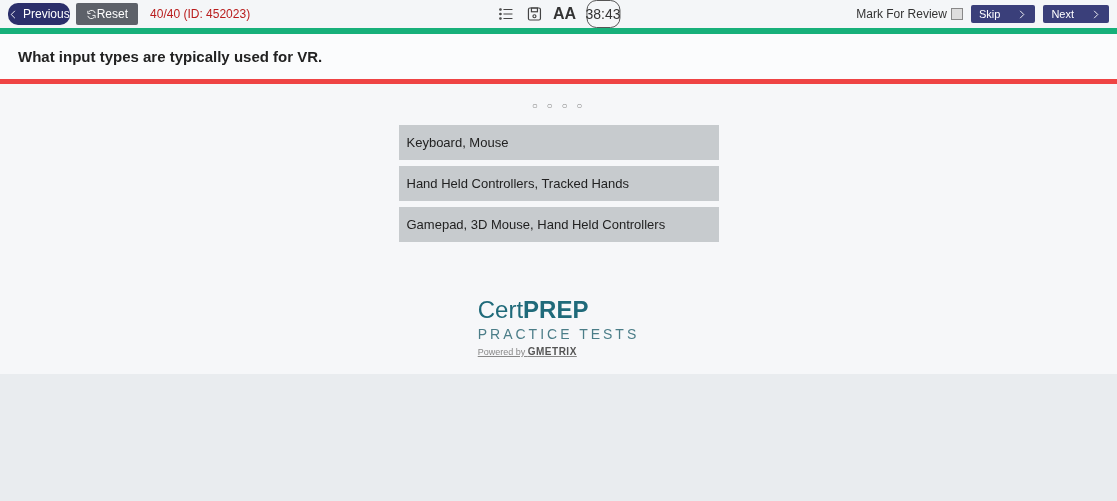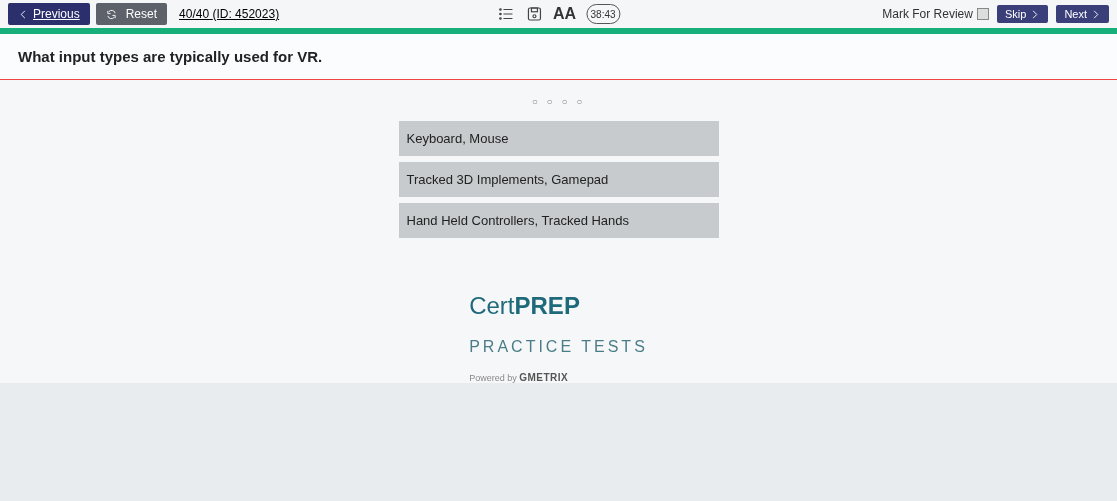--- a/index.html
+++ b/index.html
@@ -11,92 +11,91 @@
       padding: 0 8px;
       background: #f4f6f8;
       font-size: 12px;
       color: #333;
       gap: 6px;
     }
     .btn-dark {
       background: #2b2f6b;
       color: #fff;
       border: none;
-      padding: 4px 10px;
+      padding: 4px 0;
       font-size: 12px;
       cursor: pointer;
       display: inline-flex;
       align-items: center;
       gap: 4px;
-      border-radius: 2px;
-      text-decoration: underline;
+      border-radius: 10px;
     }
     .btn-gray {
       background: #5d6169;
       color: #fff;
       border: none;
       padding: 4px 10px;
       font-size: 12px;
       cursor: pointer;
       display: inline-flex;
       align-items: center;
-      gap: 9px;
+      gap: 0;
       border-radius: 2px;
     }
     .btn-small-dark {
       background: #3a3f7a;
       color: #fff;
       border: none;
       padding: 3px 8px;
       font-size: 11px;
       cursor: pointer;
       border-radius: 2px;
       display: inline-flex;
       align-items: center;
-      gap: 3px;
-    }
-    .progress-text { margin-left: 6px; color: #000000; text-decoration: underline; }
+      gap: 16px;
+    }
+    .progress-text { margin-left: 6px; color: #b91c1c; }
     .topbar-center {
       position: absolute;
       left: 50%;
       transform: translateX(-50%);
       display: flex;
       align-items: center;
       gap: 10px;
     }
     .timer-circle {
       border: 1.5px solid #555;
       border-radius: 50%;
       width: 34px;
-      height: 20px;
+      height: 28px;
       display: inline-flex;
       align-items: center;
       justify-content: center;
-      font-size: 10px;
+      font-size: 14px;
       padding: 0 4px;
       border-radius: 10px;
     }
     .aa { font-weight: bold; font-size: 16px; cursor: pointer; }
     .topbar-right {
       margin-left: auto;
       display: flex;
       align-items: center;
       gap: 8px;
     }
     .review-label { font-size: 12px; color: #333; display:inline-flex; align-items:center; gap:4px; cursor:pointer;}
     .review-box { width:12px; height:12px; border:1px solid #888; background:#ddd; display:inline-block;}
     .green-bar {
       height: 6px;
       background: #17b07a;
       width: 100%;
     }
     .question-area {
       background: #fbfcfd;
       padding: 14px 18px 0 18px;
-      border-bottom: 1px solid #ef4444;
+      border-bottom: 5px solid #ef4444;
     }
     .question-text {
       font-size: 15px;
       font-weight: bold;
       color: #222;
       padding-bottom: 14px;
     }
     .answers-wrap {
       display: flex;
       flex-direction: column;
@@ -121,22 +120,22 @@
       padding: 10px 8px;
       cursor: pointer;
       border: none;
     }
     .brand-block {
       text-align: left;
       margin-top: 48px;
     }
     .brand-main { font-size: 24px; color: #1f6a7a; font-weight: 400; }
     .brand-main strong { font-weight: 800; }
-    .brand-sub { font-size: 16px; letter-spacing: 3px; color: #4b7d88; margin-top: 18px; }
-    .brand-powered { font-size: 9px; color: #888; margin-top: 16px; }
+    .brand-sub { font-size: 14px; letter-spacing: 3px; color: #4b7d88; margin-top: 2px; }
+    .brand-powered { font-size: 9px; color: #888; margin-top: 4px; text-decoration: underline; }
     .brand-powered b { color: #555; font-size: 10px; letter-spacing: 0.5px;}
     .icon-svg { width: 18px; height: 18px; stroke: #444; fill: none; stroke-width: 1.6; cursor:pointer; }
     .icon-inline { width: 11px; height: 11px; stroke: #fff; fill:none; stroke-width:2; }
   </style>
 </head>
 <body>
 
 <div class="topbar">
   <button class="btn-dark">
     <svg class="icon-inline" viewBox="0 0 24 24">
@@ -198,22 +197,22 @@
 <div class="green-bar"></div>
 
 <div class="question-area">
   <div class="question-text">What input types are typically used for VR.</div>
 </div>
 
 <div class="answers-wrap">
   <div class="dots">○ ○ ○ ○</div>
 
   <button class="answer-option">Keyboard, Mouse</button>
-  <button class="answer-option">Tracked 3D Implements, Gamepad</button>
   <button class="answer-option">Hand Held Controllers, Tracked Hands</button>
+  <button class="answer-option">Gamepad, 3D Mouse, Hand Held Controllers</button>
 
   <div class="brand-block">
     <div class="brand-main">
       <span>Cert</span><strong>PREP</strong>
     </div>
     <div class="brand-sub">PRACTICE TESTS</div>
     <div class="brand-powered">
       <span>Powered by </span><b>GMETRIX</b>
     </div>
   </div>

